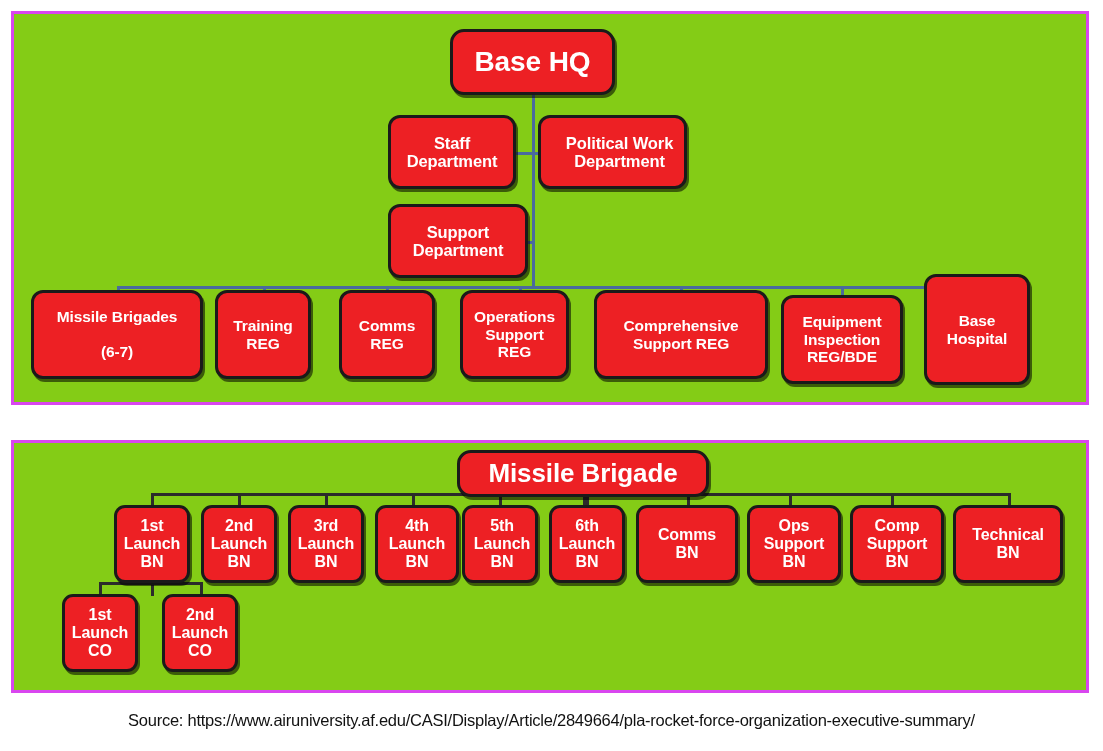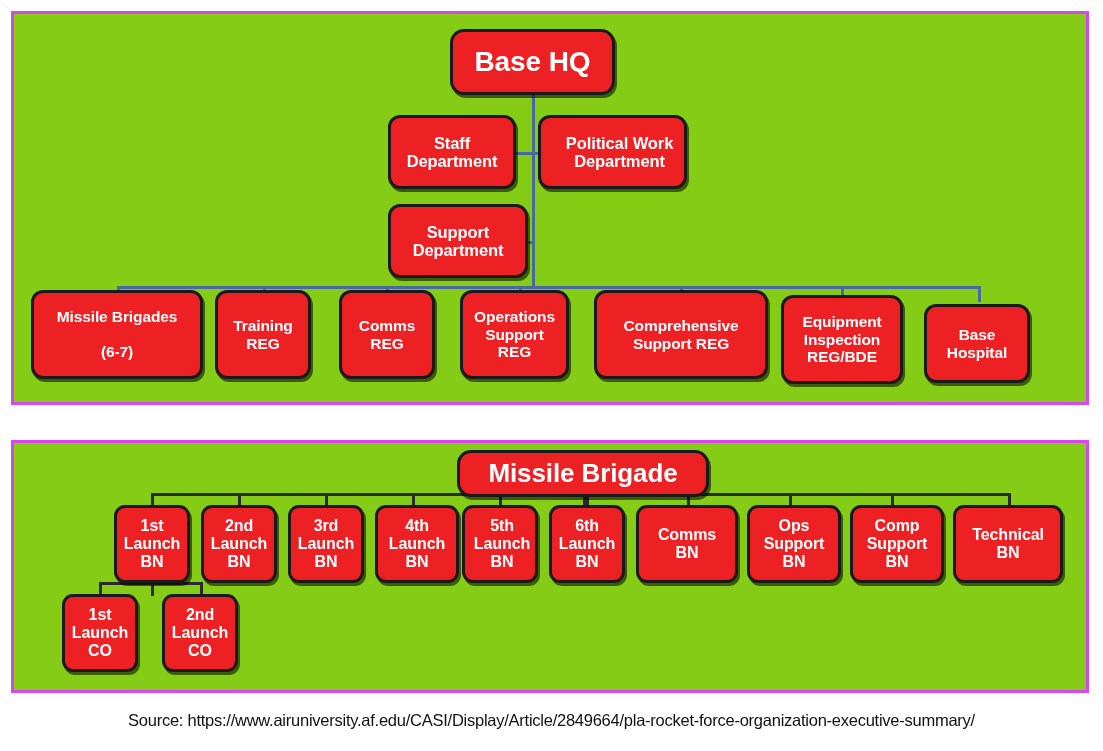--- a/index.html
+++ b/index.html
@@ -116,21 +116,21 @@
   </div>
   <div class="node small" style="left:446px; top:276px; width:109px; height:89px;">
     <span>Operations<br>Support<br>REG</span>
   </div>
   <div class="node small" style="left:580px; top:276px; width:174px; height:89px;">
     <span>Comprehensive<br>Support REG</span>
   </div>
   <div class="node small" style="left:767px; top:281px; width:122px; height:89px;">
     <span>Equipment<br>Inspection<br>REG/BDE</span>
   </div>
-  <div class="node small" style="left:910px; top:290px; width:106px; height:79px;">
+  <div class="node small" style="left:910px; top:260px; width:106px; height:111px;">
     <span>Base<br>Hospital</span>
   </div>
 </div>
 
 <div class="panel" id="panel-brigade">
 
   <div class="ln v2" style="left:569px; top:50px; height:13px;"></div>
   <div class="ln h2" style="left:137px; top:50px; width:857px;"></div>
 
   <div class="ln v2" style="left:137px; top:50px; height:14px;"></div>

